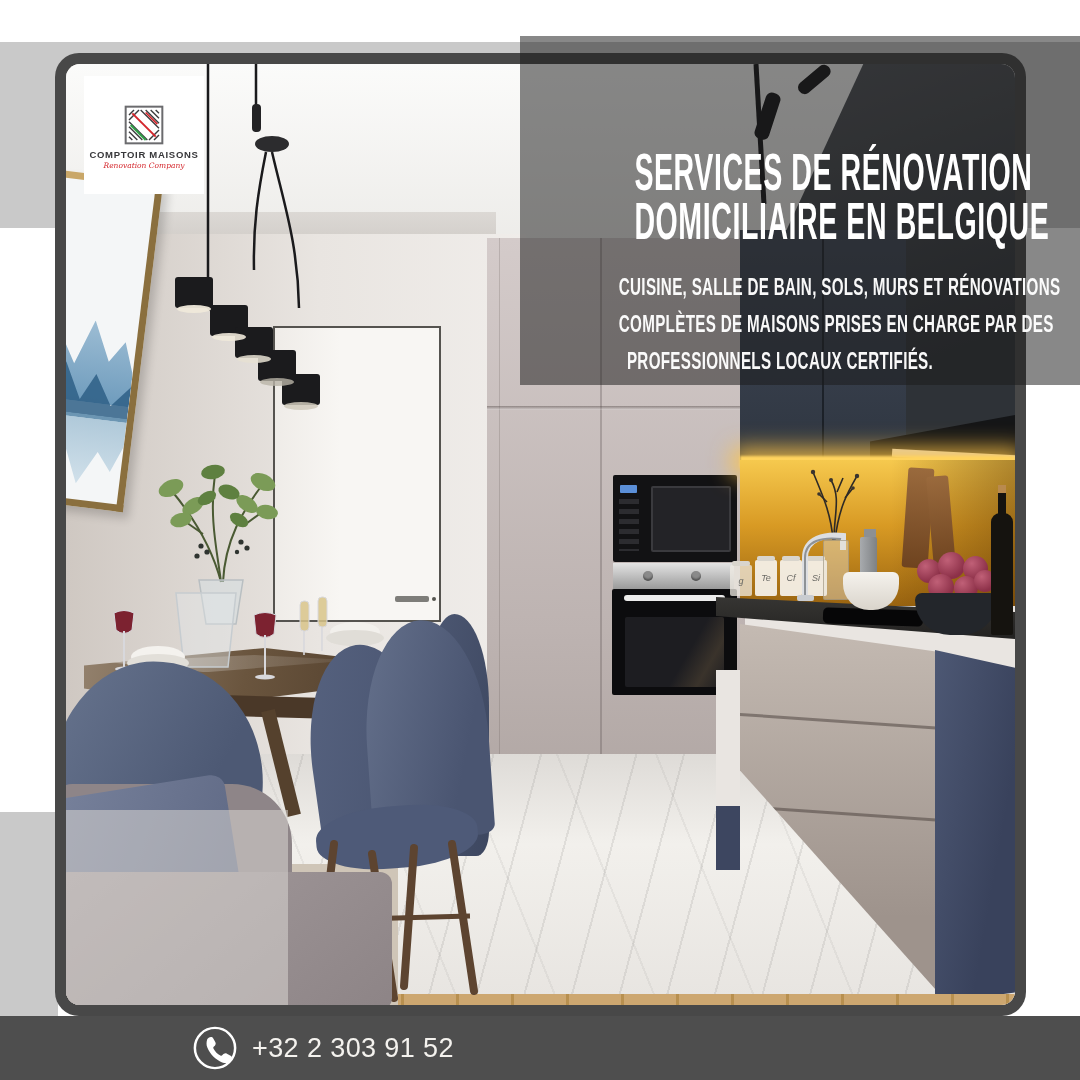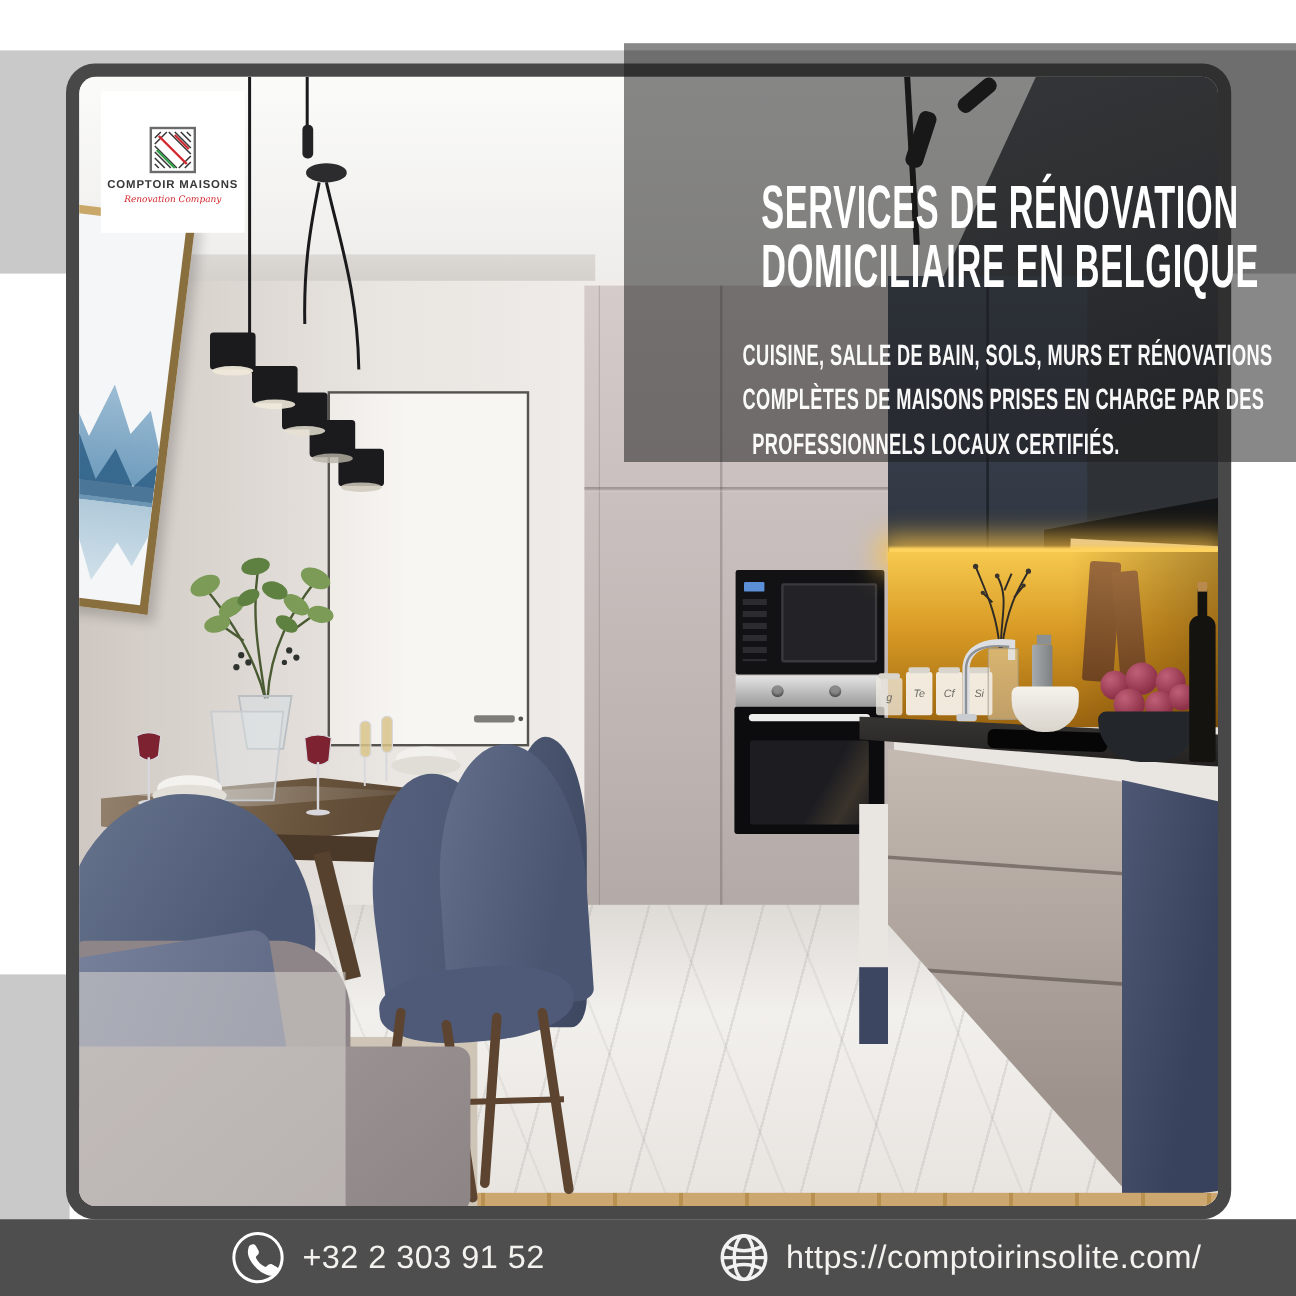--- a/index.html
+++ b/index.html
@@ -133,21 +133,21 @@
   .pillow{position:absolute;left:4px;top:2px;width:176px;height:154px;border-radius:14px;
           background:linear-gradient(120deg,#77819b,#5c6682);transform:rotate(-9deg);}
   .light-wash{left:0;top:746px;width:222px;height:200px;background:rgba(216,213,210,.55);z-index:30;}
 
   
   .overlay-panel{left:520px;top:36px;width:616px;height:349px;background:var(--overlay,rgba(26,26,26,.52));
                  z-index:3;}
   .panel-content{width:100%;height:100%;padding:112px 96px 0 0;text-align:center;color:var(--text_light,#fff);}
   .cond{display:block;white-space:nowrap;transform-origin:50% 50%;}
   .headline .cond{font-size:51px;line-height:49px;font-weight:700;letter-spacing:1px;transform:scaleX(.56);}
-  .subtext{margin-top:32px;}
+  .subtext{margin-top:22px;}
   .subtext .cond{font-size:24.5px;line-height:37px;font-weight:700;letter-spacing:.5px;transform:scaleX(.62);opacity:.97;}
 
   
   .logo-card{left:84px;top:76px;width:120px;height:118px;background:#fff;z-index:4;
              display:flex;flex-direction:column;align-items:center;}
   .logo-mark{margin-top:29px;}
   .logo-title{margin-top:4px;font-size:9.5px;font-weight:700;letter-spacing:.7px;color:var(--logo_dark,#37373a);}
   .logo-subtitle{margin-top:1px;font-size:7.5px;font-style:italic;color:var(--brand_red,#d4262c);
                  font-family:"DejaVu Serif",serif;}
 
@@ -443,27 +443,15 @@
   </div>
 
   <div class="abs footer-bar">
     <div class="contact contact-phone">
       <svg width="46" height="46" viewBox="0 0 48 48">
         <circle cx="24" cy="24" r="21" fill="none" stroke="#ffffff" stroke-width="2.6"></circle>
         <path d="M16,14.6 c2,-2.6 5,-2.8 6.2,-0.6 l2.2,3.9 c0.9,1.7 0,3.3 -1.5,4.6 c-0.8,0.7 -0.9,1.2 -0.4,2.2 c1.6,3 4.1,5.5 7.1,7.1 c1,0.5 1.5,0.4 2.2,-0.4 c1.3,-1.5 2.9,-2.4 4.6,-1.5 l3.9,2.2 c2.2,1.2 2,4.2 -0.6,6.2 c-2.2,1.7 -5.2,1.9 -8.2,0.7 c-7,-2.9 -12.6,-8.5 -15.5,-15.5 c-1.2,-3 -1,-6 0,-8.9 z" fill="#ffffff"></path>
       </svg>
       <span>+32 2 303 91 52</span>
     </div>
-    <div class="contact contact-web">
-      <svg width="42" height="42" viewBox="0 0 44 44">
-        <g fill="none" stroke="#f2f2f2" stroke-width="3">
-          <circle cx="22" cy="22" r="19"></circle>
-          <ellipse cx="22" cy="22" rx="8.5" ry="19"></ellipse>
-          <line x1="3" y1="22" x2="41" y2="22"></line>
-          <path d="M6,12 q16,8 32,0"></path>
-          <path d="M6,32 q16,-8 32,0"></path>
-        </g>
-      </svg>
-      <span>https://comptoirinsolite.com/</span>
-    </div>
   </div>
 
 </div>
 
 </body></html>

